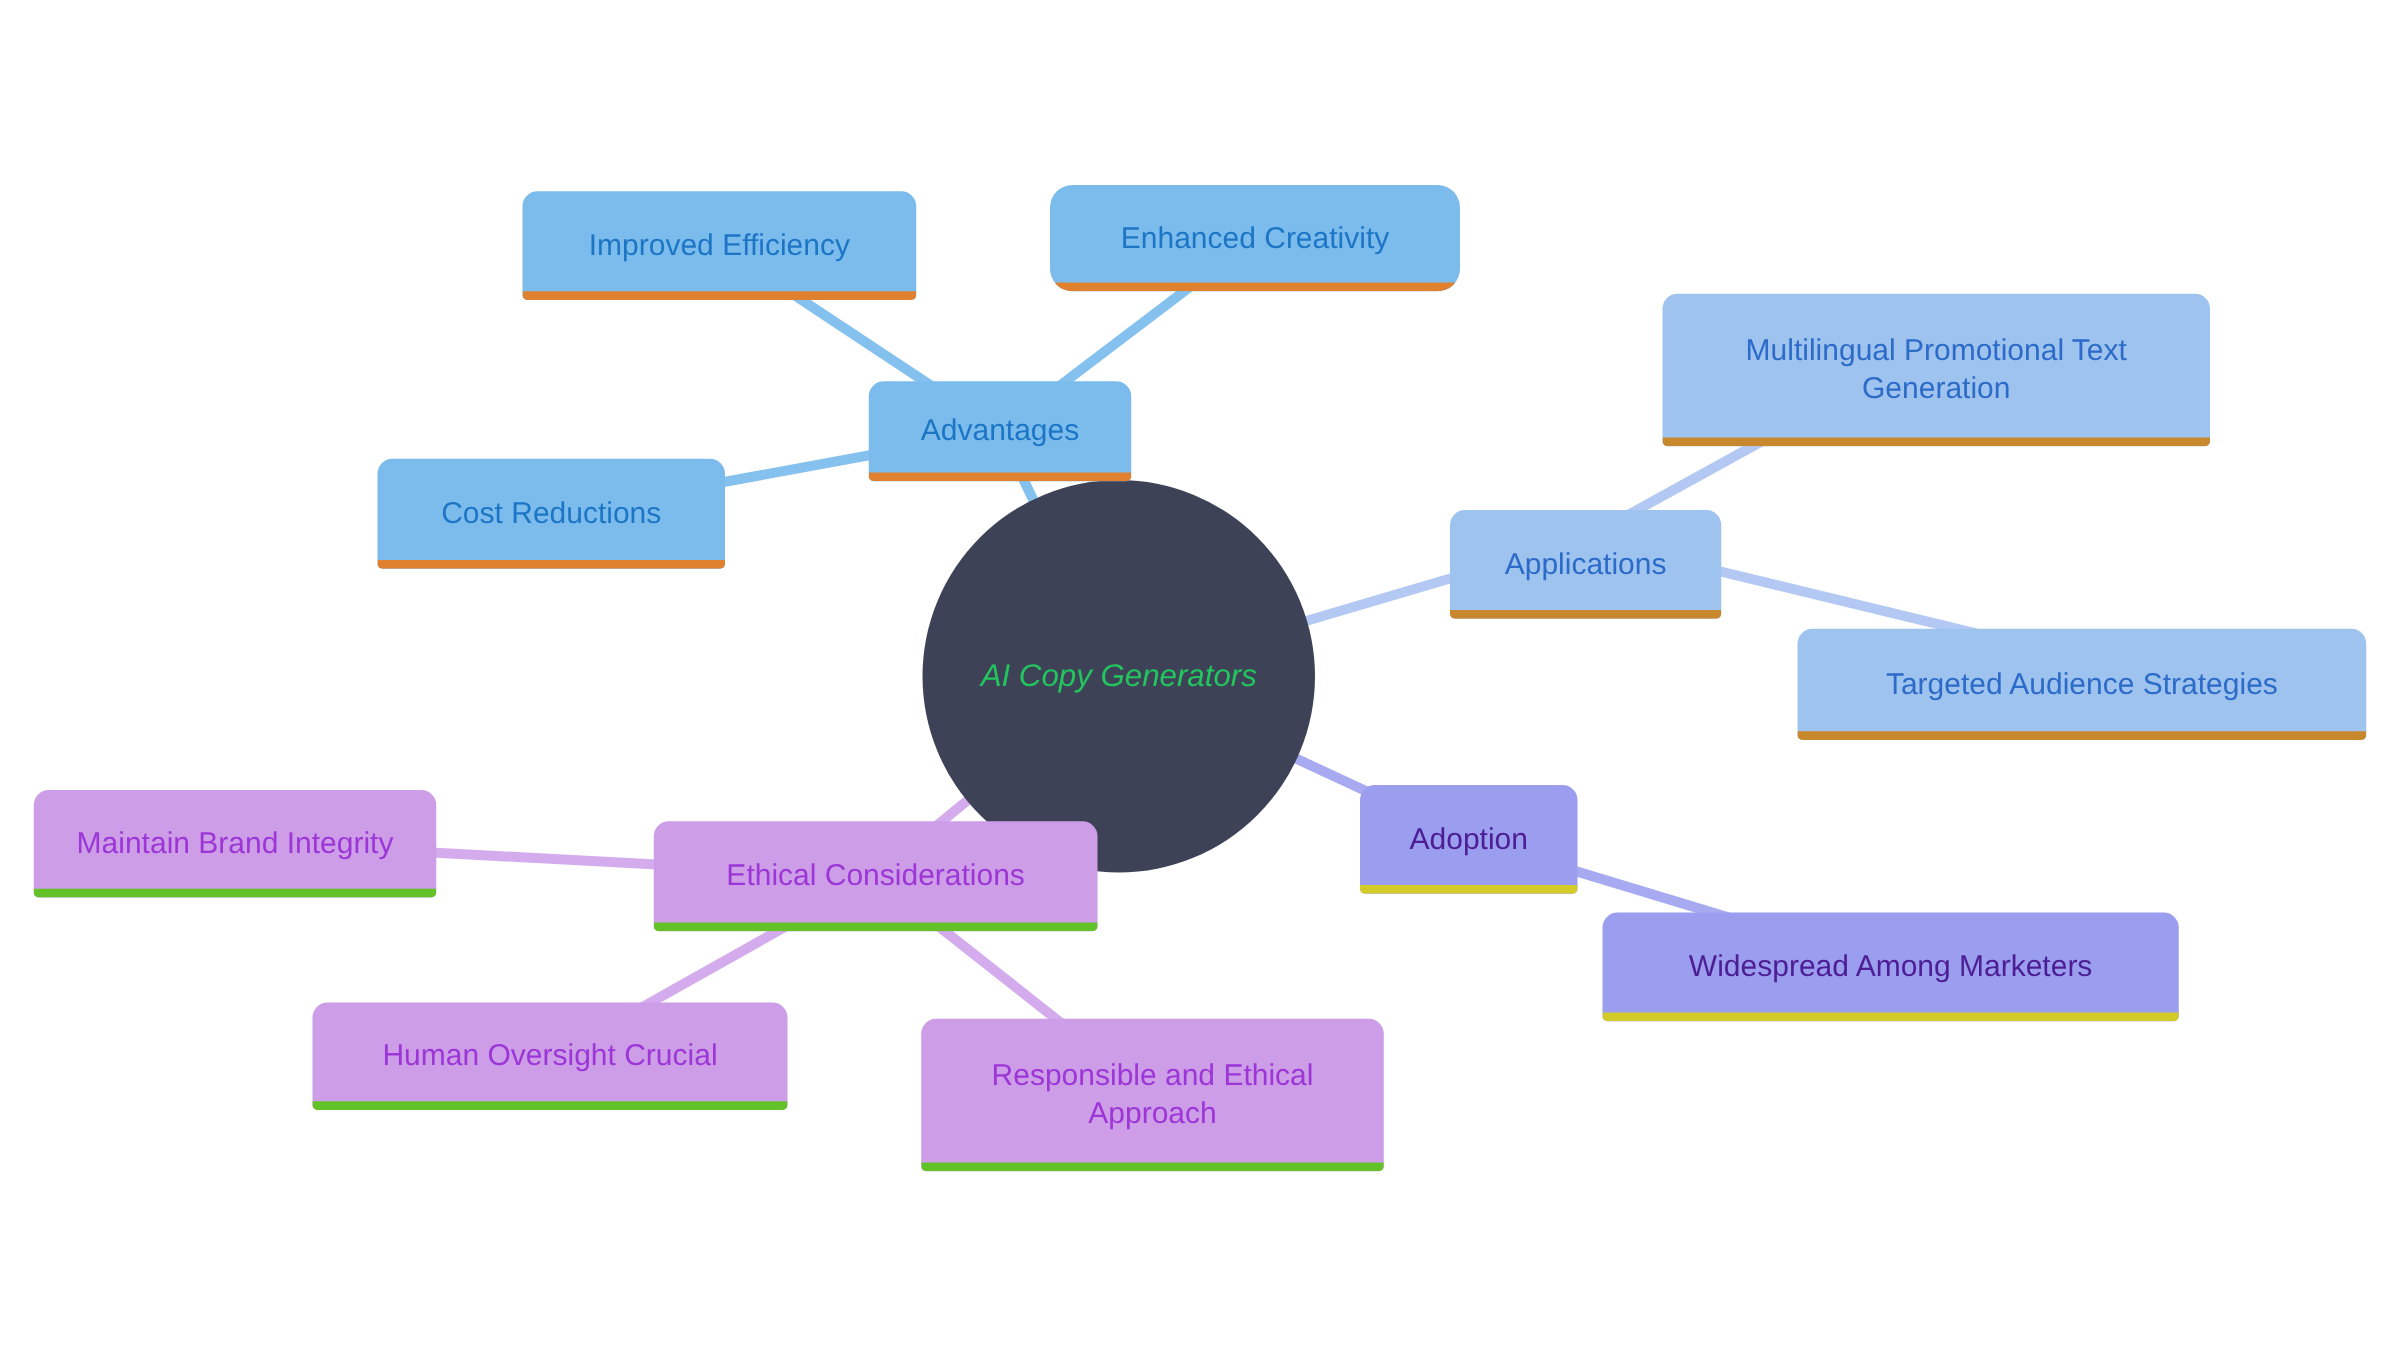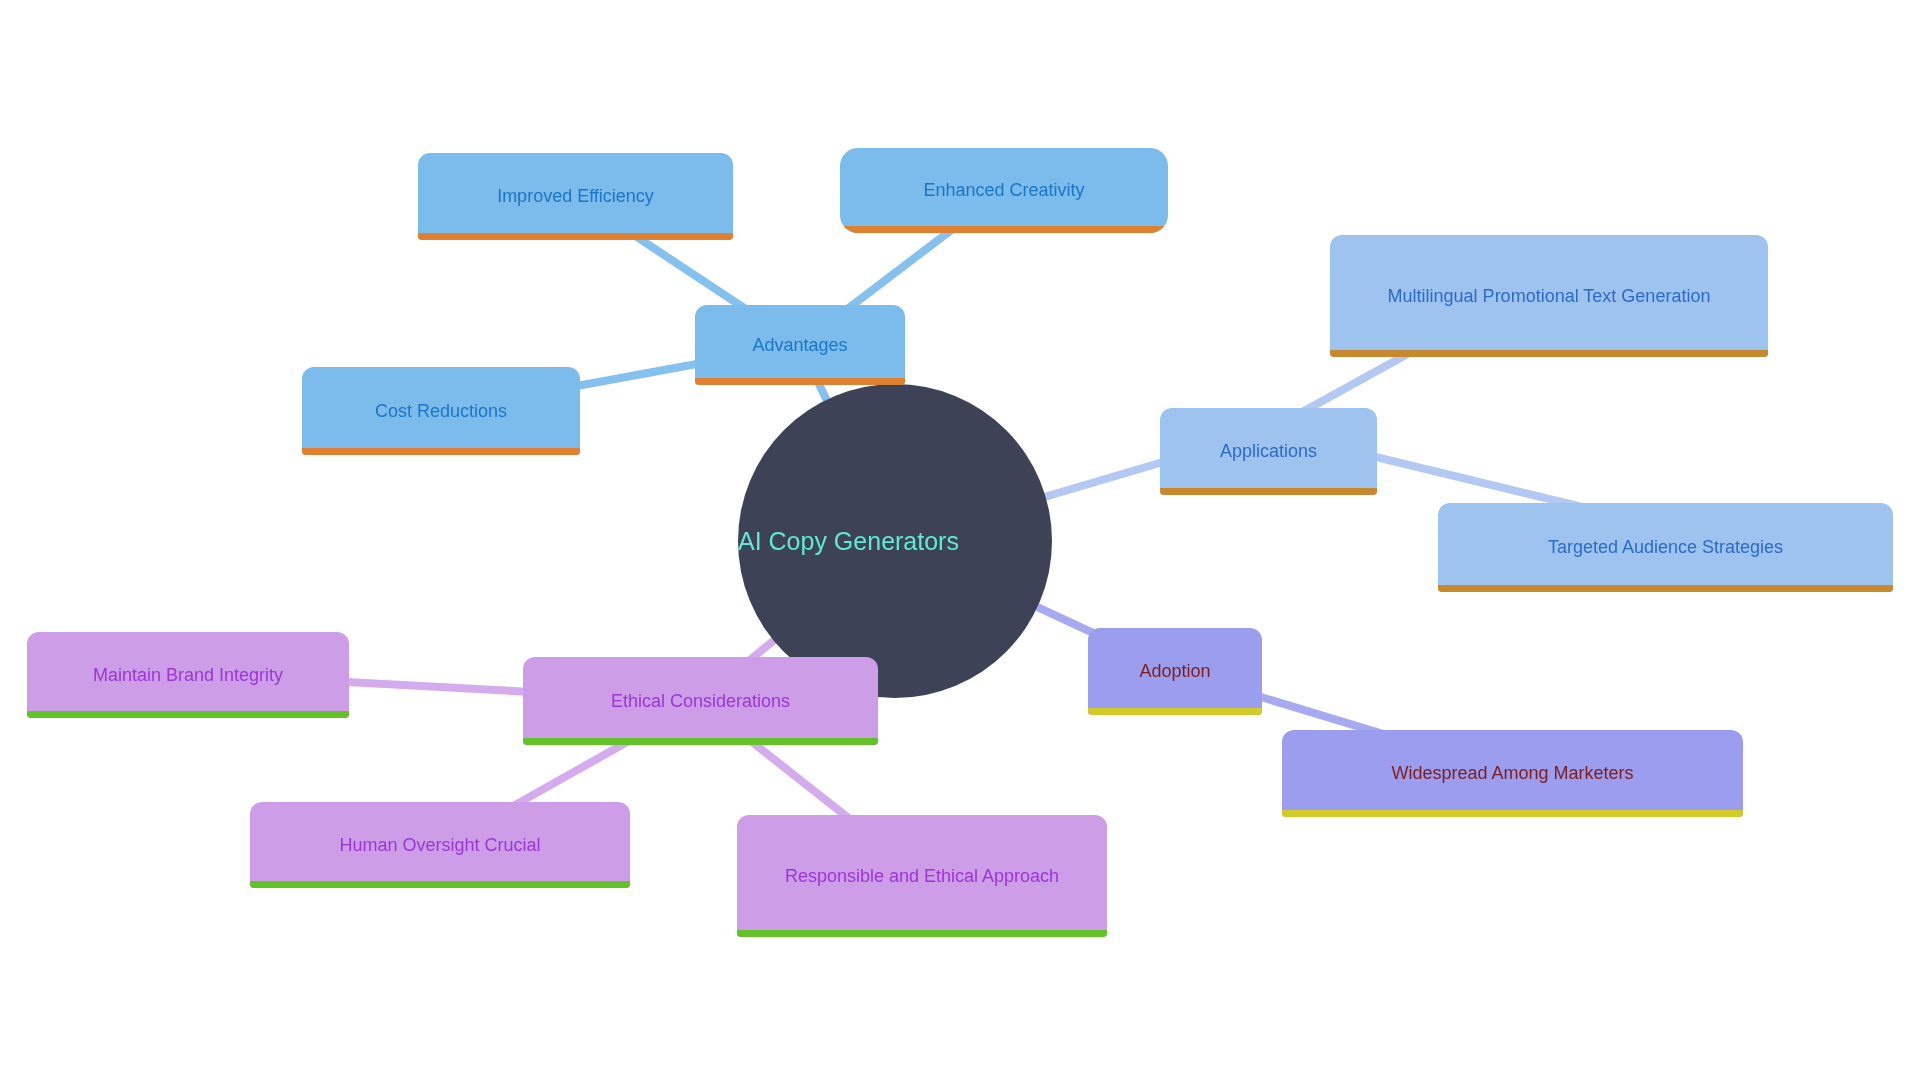--- a/index.html
+++ b/index.html
@@ -8,45 +8,46 @@
     width:1920px;height:1080px;
     background:#ffffff;
     overflow:hidden;
     font-family:"Liberation Sans","DejaVu Sans",sans-serif;
   }
   #connector-layer{position:absolute;left:0;top:0;width:1920px;height:1080px;}
   .node{
     position:absolute;
     display:flex;align-items:center;justify-content:center;
     text-align:center;
-    font-size:18px;
+    font-size:24px;
     line-height:1.25;
     border-radius:12px 12px 4px 4px;
     overflow:hidden;
     padding:0 14px;
     box-sizing:border-box;
   }
   .node::after{
     content:"";
     position:absolute;left:0;right:0;bottom:0;height:7px;
     background:var(--bar);
   }
   .b-adv{background:#7CBCEC;color:#1C76C5;--bar:#E0812F;}
   .b-app{background:#9FC3EF;color:#2C6BC8;margin-top:20px;--bar:#C8892E;}
-  .b-ado{background:#9B9DEE;color:#7f1d1d;--bar:#D3CC28;}
+  .b-ado{background:#9B9DEE;color:#4c1d95;--bar:#D3CC28;}
   .b-eth{background:#CD9DE8;color:#9C36D6;--bar:#64C229;}
   #center-node{
     position:absolute;
     left:738px;top:384px;width:314px;height:314px;
     border-radius:50%;
     background:#3E4257;
-    color:#5eead4;
-    display:flex;align-items:center;
+    color:#22c55e;
+    display:flex;align-items:center;justify-content:center;
     font-size:25px;
     text-align:center;
+    font-style:italic;
   }
 </style>
 </head>
 <body>
 
 <div id="canvas">
 
   <svg id="connector-layer" viewBox="0 0 1920 1080" xmlns="http://www.w3.org/2000/svg">
 
     <line x1="800" y1="345" x2="895" y2="541" stroke="#85C1EE" stroke-width="8" stroke-linecap="round"></line>

